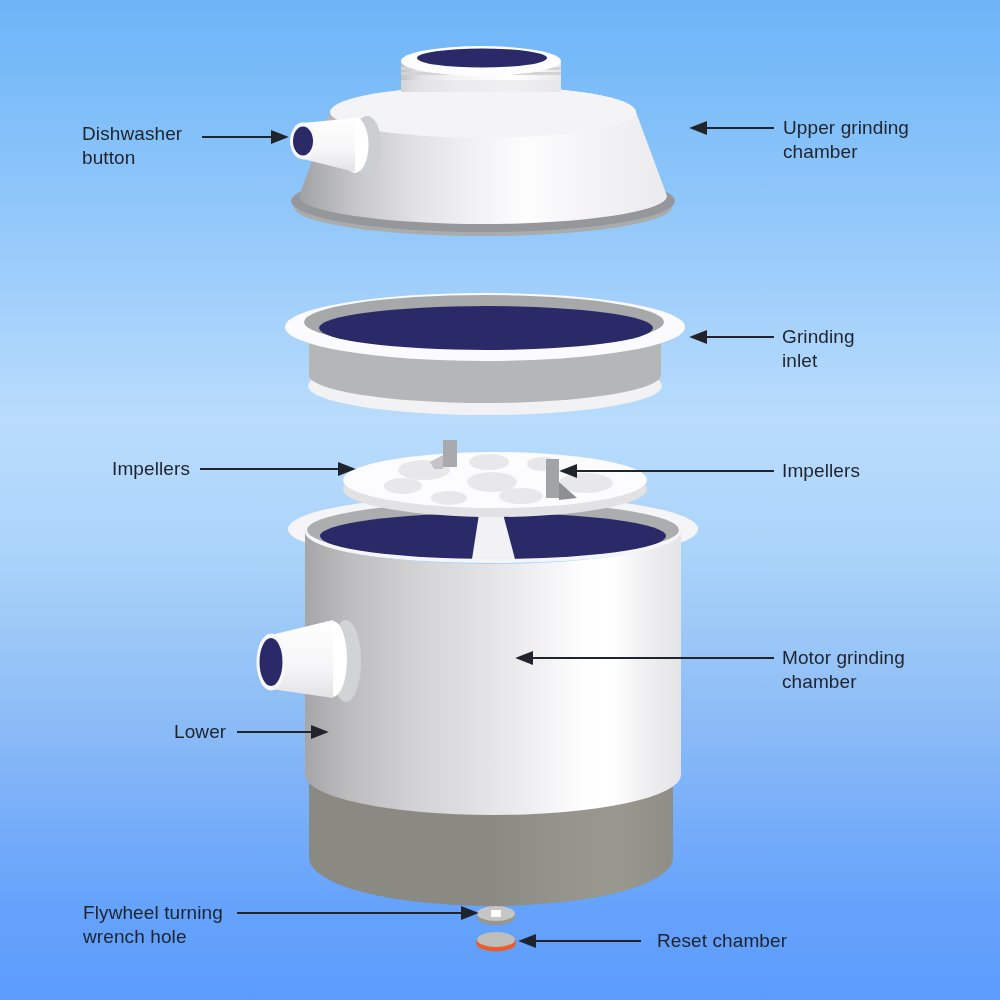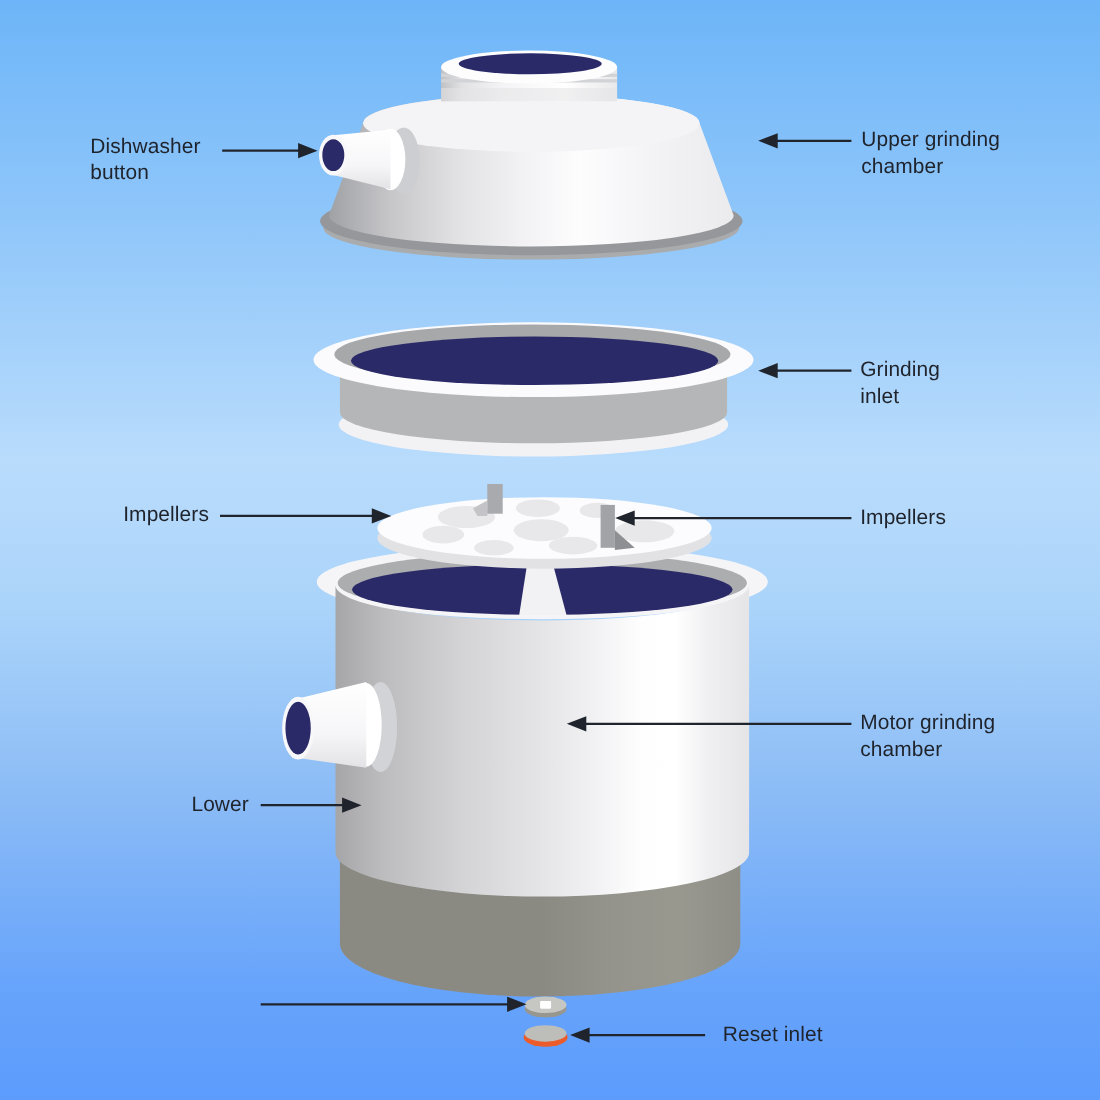--- a/index.html
+++ b/index.html
@@ -219,18 +219,22 @@
 
   <div class="label" style="left:782px;top:646px">
     <div>Motor grinding</div>
     <div>chamber</div>
   </div>
 
   <div class="label" style="left:174px;top:720px">
     <div>Lower</div>
   </div>
 
+  <div class="label" style="left:83px;top:901px">
+    <div>Flywheel turning</div>
+    <div>wrench hole</div>
+  </div>
 
   <div class="label" style="left:657px;top:929px">
-    <div>Reset inlet</div>
+    <div>Reset chamber</div>
   </div>
 
 </div>
 
 </body></html>

